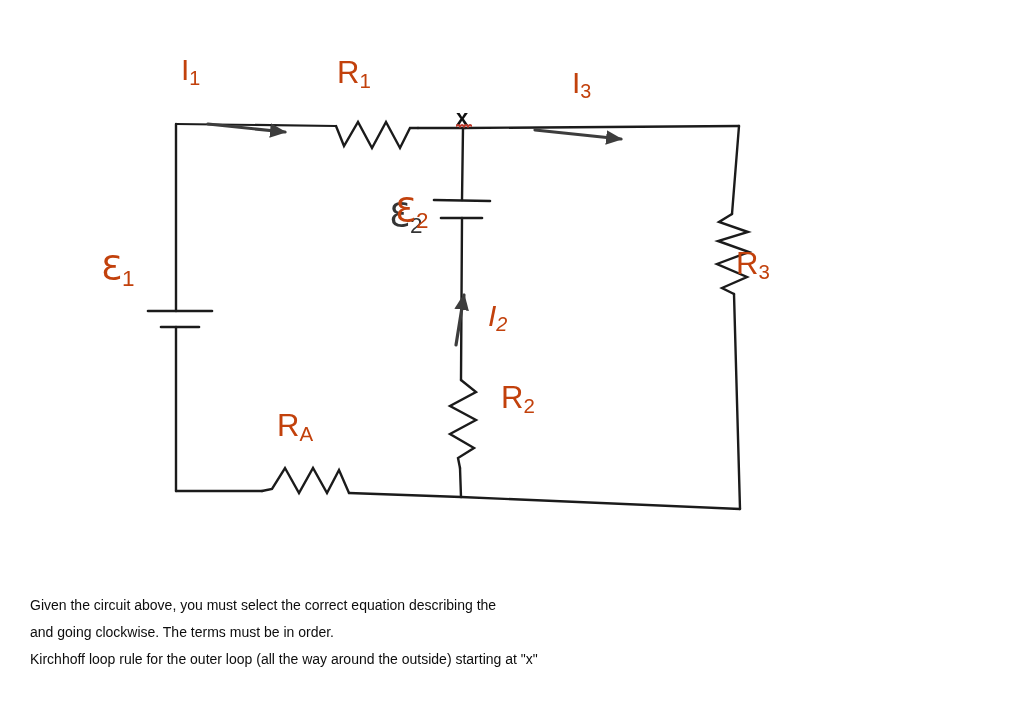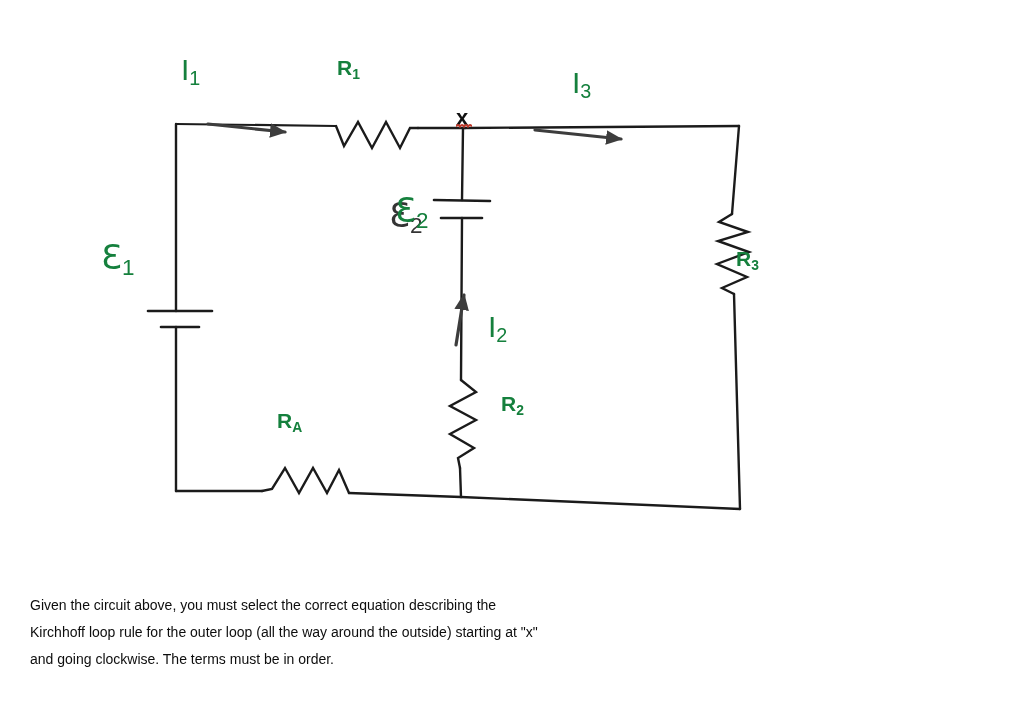--- a/index.html
+++ b/index.html
@@ -21,39 +21,39 @@
     width: 1024px;
     height: 560px;
   }
   #circuit-svg {
     position: absolute;
     left: 0;
     top: 0;
   }
   .lbl {
     position: absolute;
-    color: #15803d;
+    color: #c2410c;
     white-space: nowrap;
     line-height: 1;
     font-family: "Liberation Sans", sans-serif;
   }
   .lbl-sub {
     font-size: 0.66em;
     vertical-align: baseline;
     position: relative;
     top: 0.26em;
     letter-spacing: 0;
   }
   .current-label {
     font-size: 30px;
     font-weight: 400;
   }
   .res-label {
-    font-size: 21px;
-    font-weight: 700;
+    font-size: 31px;
+    font-weight: 400;
   }
   .emf-label {
     font-size: 34px;
     font-weight: 400;
   }
   .emf-label .eps {
     font-family: "DejaVu Sans", sans-serif;
   }
   
   .emf-ghost {
@@ -143,50 +143,50 @@
   </svg>
 
   <div class="lbl current-label" style="left:181px; top:55px;">
     <span>I</span><span class="lbl-sub">1</span>
   </div>
 
   <div class="lbl current-label" style="left:572px; top:68px;">
     <span>I</span><span class="lbl-sub">3</span>
   </div>
 
-  <div class="lbl current-label" style="left:488px; top:312px;">
+  <div class="lbl current-label" style="left:488px; top:301px;font-style:italic;">
     <span>I</span><span class="lbl-sub">2</span>
   </div>
 
   <div class="lbl res-label" style="left:337px; top:57px;">
     <span>R</span><span class="lbl-sub">1</span>
   </div>
 
   <div class="lbl res-label" style="left:736px; top:248px;">
     <span>R</span><span class="lbl-sub">3</span>
   </div>
 
-  <div class="lbl res-label" style="left:501px; top:393px;">
+  <div class="lbl res-label" style="left:501px; top:382px;">
     <span>R</span><span class="lbl-sub">2</span>
   </div>
 
   <div class="lbl res-label" style="left:277px; top:410px;">
     <span>R</span><span class="lbl-sub">A</span>
   </div>
 
-  <div class="lbl emf-label" style="left:101px; top:240px;">
+  <div class="lbl emf-label" style="left:101px; top:251px;">
     <span class="eps">Ɛ</span><span class="lbl-sub">1</span>
   </div>
 
   <div class="lbl emf-label emf-ghost" style="left:389px; top:198px;">
     <span class="eps">Ɛ</span><span class="lbl-sub">2</span>
   </div>
   <div class="lbl emf-label" style="left:395px; top:193px;">
     <span class="eps">Ɛ</span><span class="lbl-sub">2</span>
   </div>
 
 </div>
 
 <div id="caption">
   <p>Given the circuit above, you must select the correct equation describing the</p>
+  <p>and going clockwise.  The terms must be in order.</p>
   <p>Kirchhoff loop rule for the outer loop (all the way around the outside) starting at "x"</p>
-  <p>and going clockwise.  The terms must be in order.</p>
 </div>
 
 </body></html>

